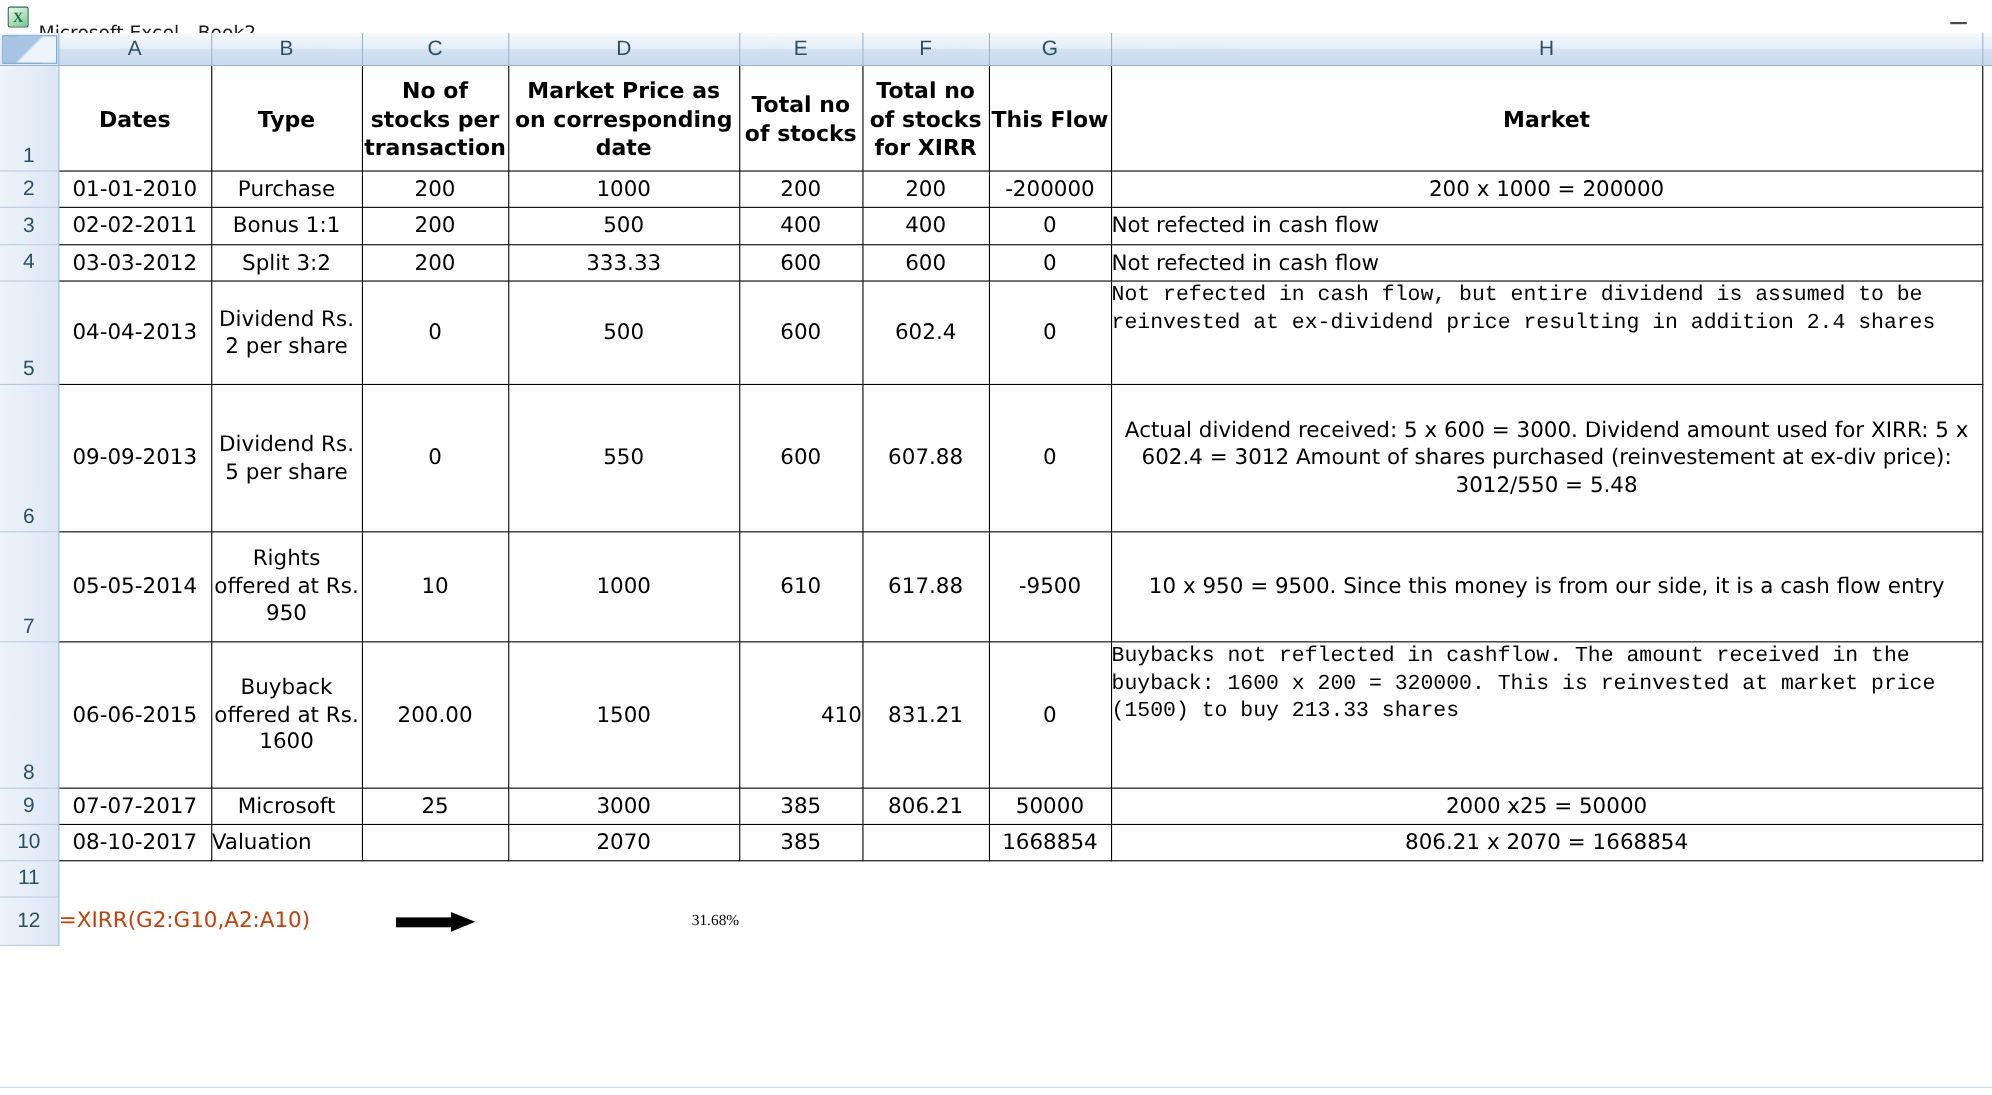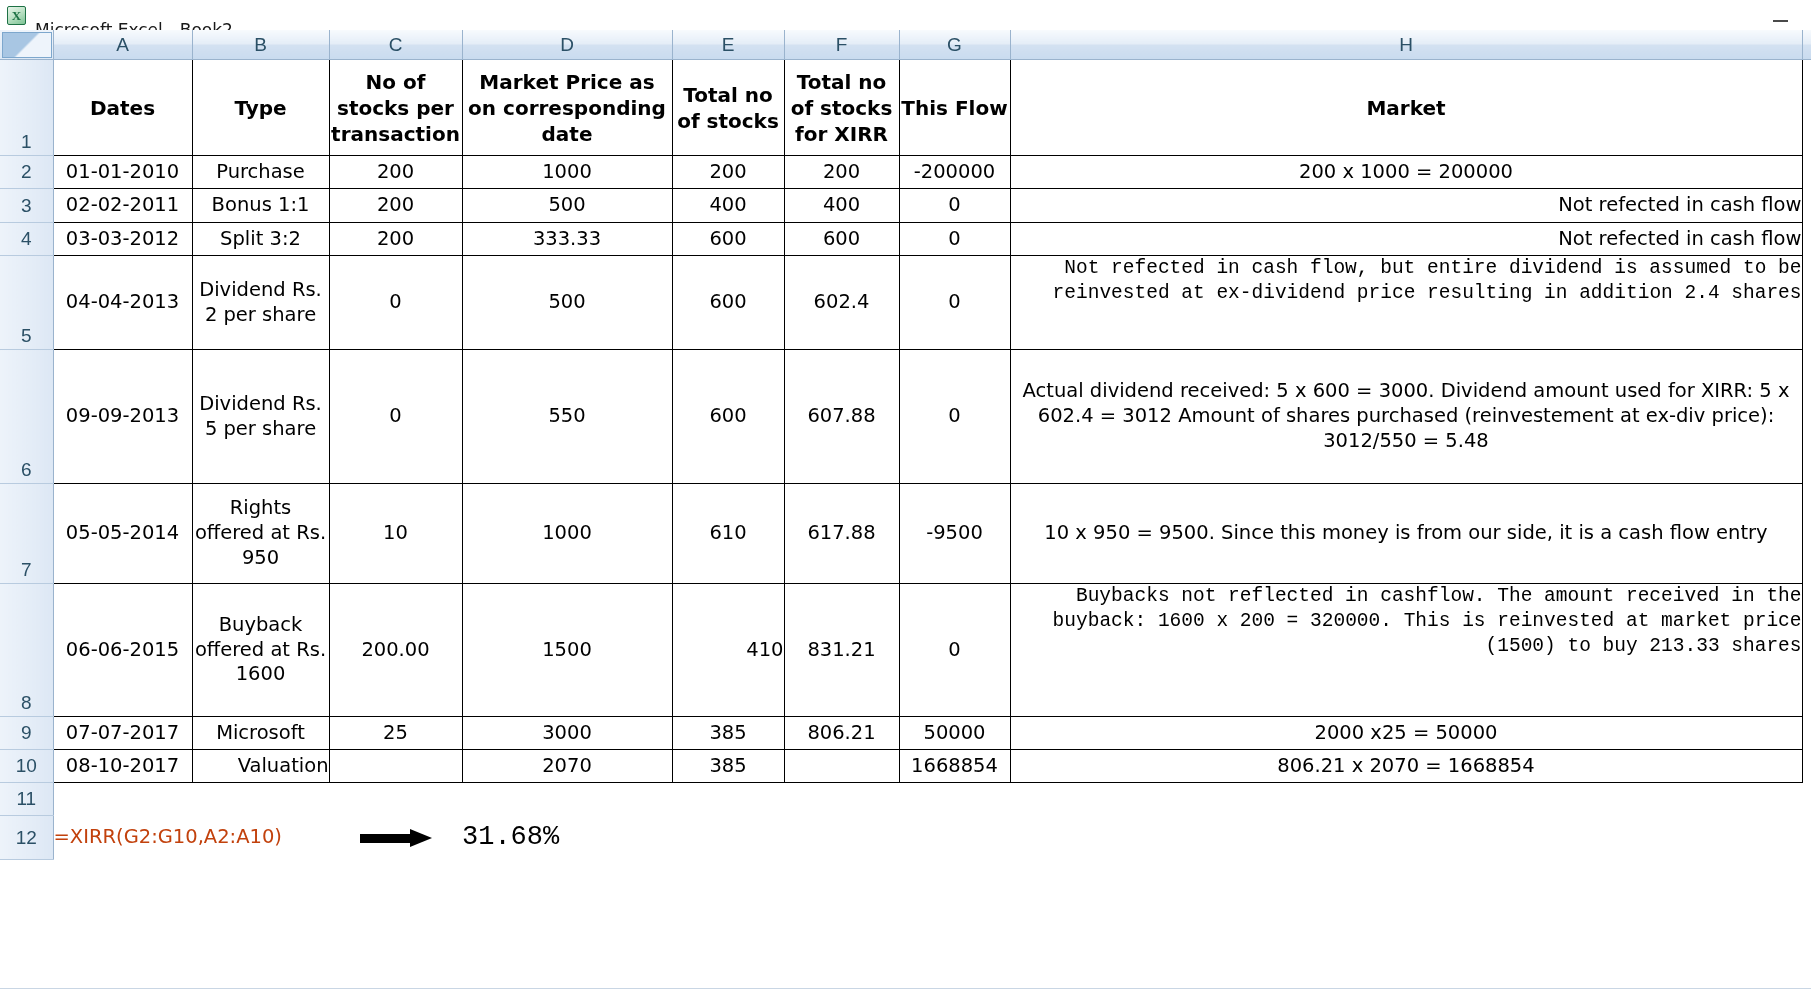--- a/index.html
+++ b/index.html
@@ -113,21 +113,21 @@
     text-align: center;
     padding: 2px 5px;
     line-height: 1.28;
     overflow: hidden;
   }
   .cell.hdr {
     font-weight: bold;
     font-size: 20px;
     line-height: 1.3;
   }
-  .cell.left   { text-align: right;  }
+  .cell.left   { text-align: left;  }
   .cell.right  { text-align: right; }
   .cell.noborder { border: none; }
   .cell.vtop { vertical-align: top; font-family: Liberation Mono, monospace; }
 
   
   .formula-cell {
     font-family: "DejaVu Sans", sans-serif;
     font-size: 19.5px;
     color: #c2410c;
     text-align: left;
@@ -148,22 +148,22 @@
     width: 52px; height: 9px; background: #000;
   }
   .arrow .head {
     position: absolute; right: 0; top: -2px;
     width: 0; height: 0;
     border-top: 9px solid transparent;
     border-bottom: 9px solid transparent;
     border-left: 22px solid #000;
   }
   .pct {
-    font-weight: bold; font-size: 27px; text-align: left;
-    font-family: Liberation Mono, monospace;
+    font-weight: bold; font-size: 14px; text-align: right;
+    font-family: Liberation Serif, serif;
   }
 
   
   .edge-accent {
     position: absolute; right: 0; top: 30px;
     width: 9px; height: 29px;
     background: linear-gradient(to bottom,#fdf1cd,#f6d78e);
     border-bottom: 1px solid #9ab3cd;
   }
   .bottom-strip {

